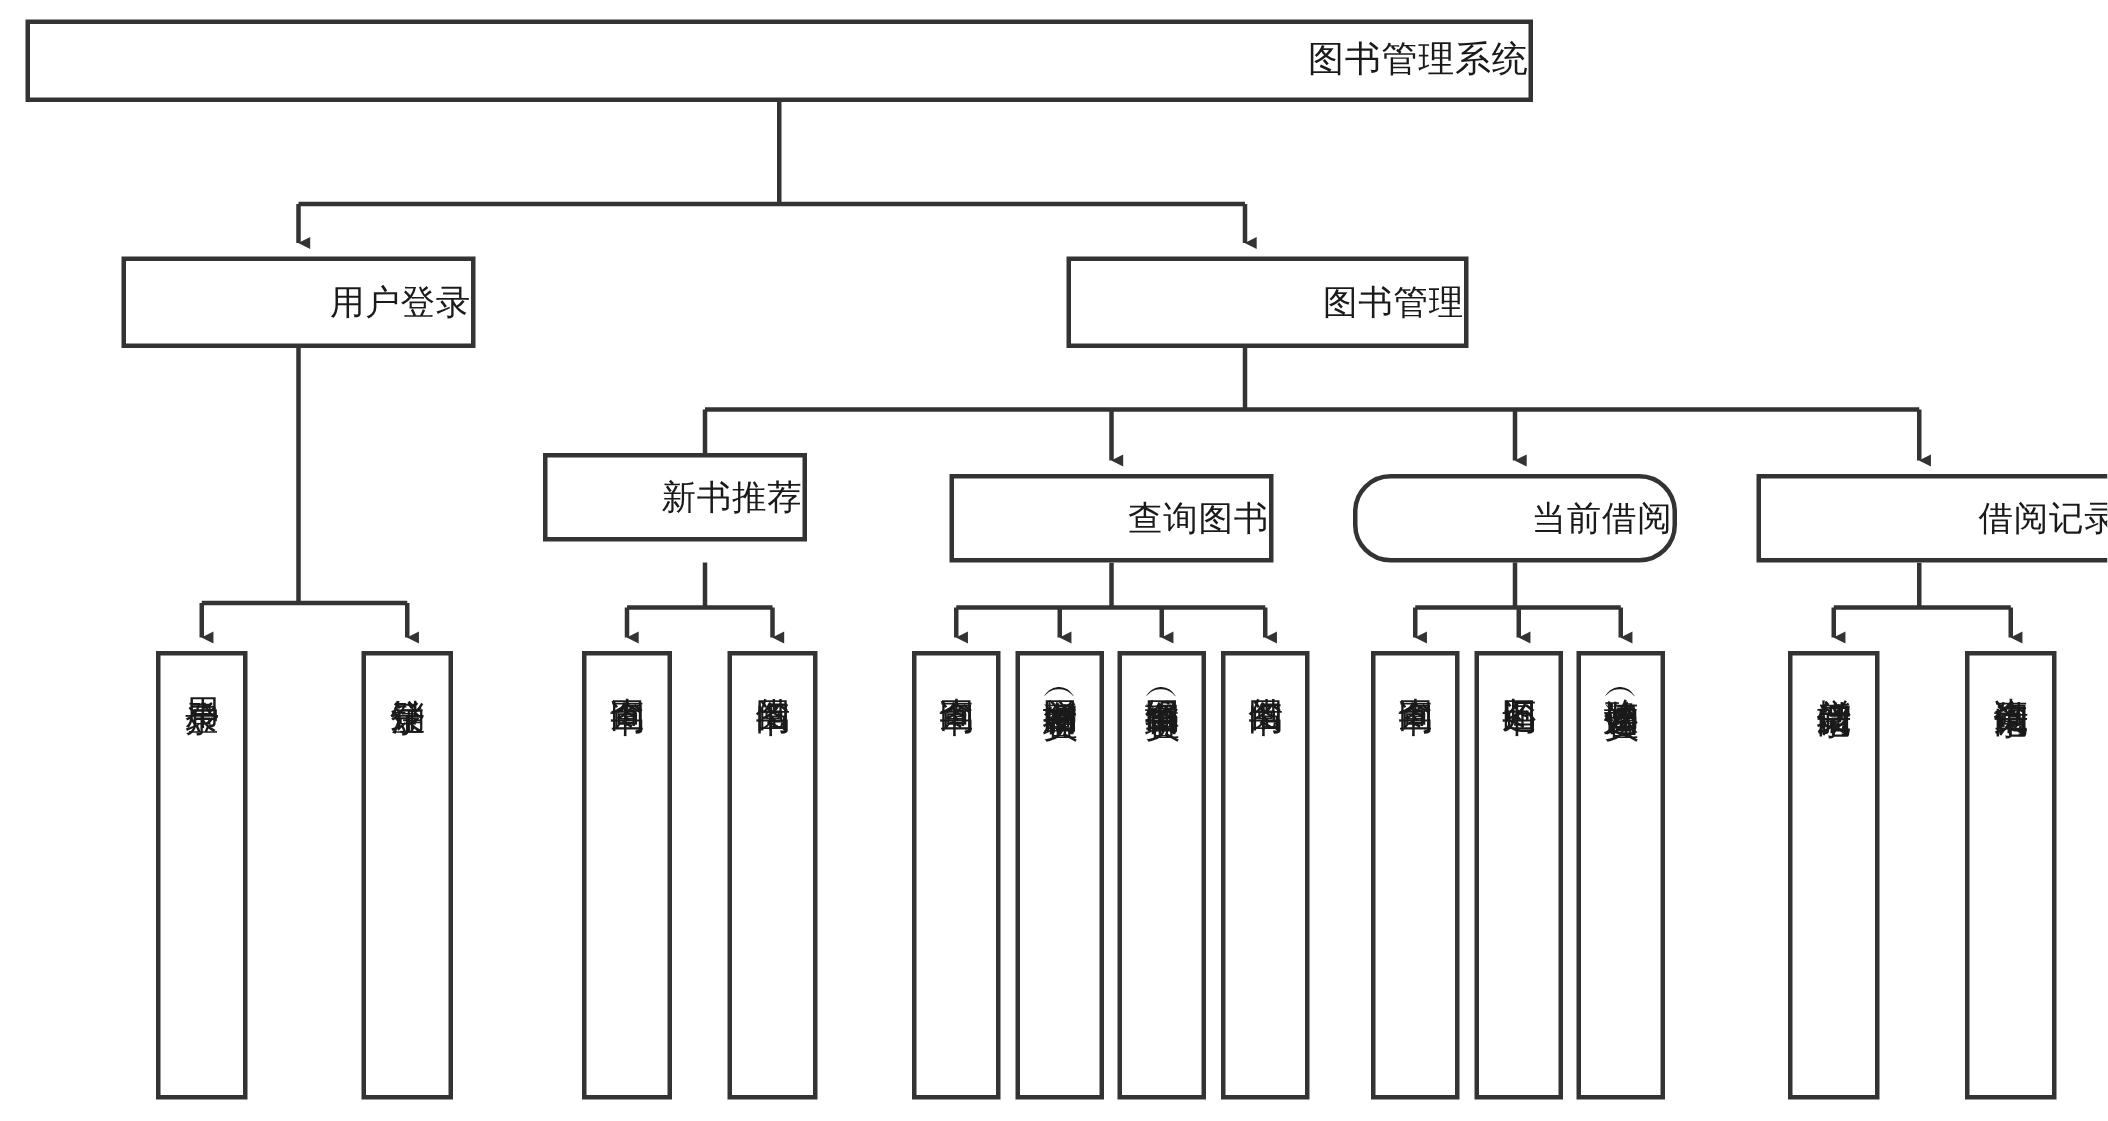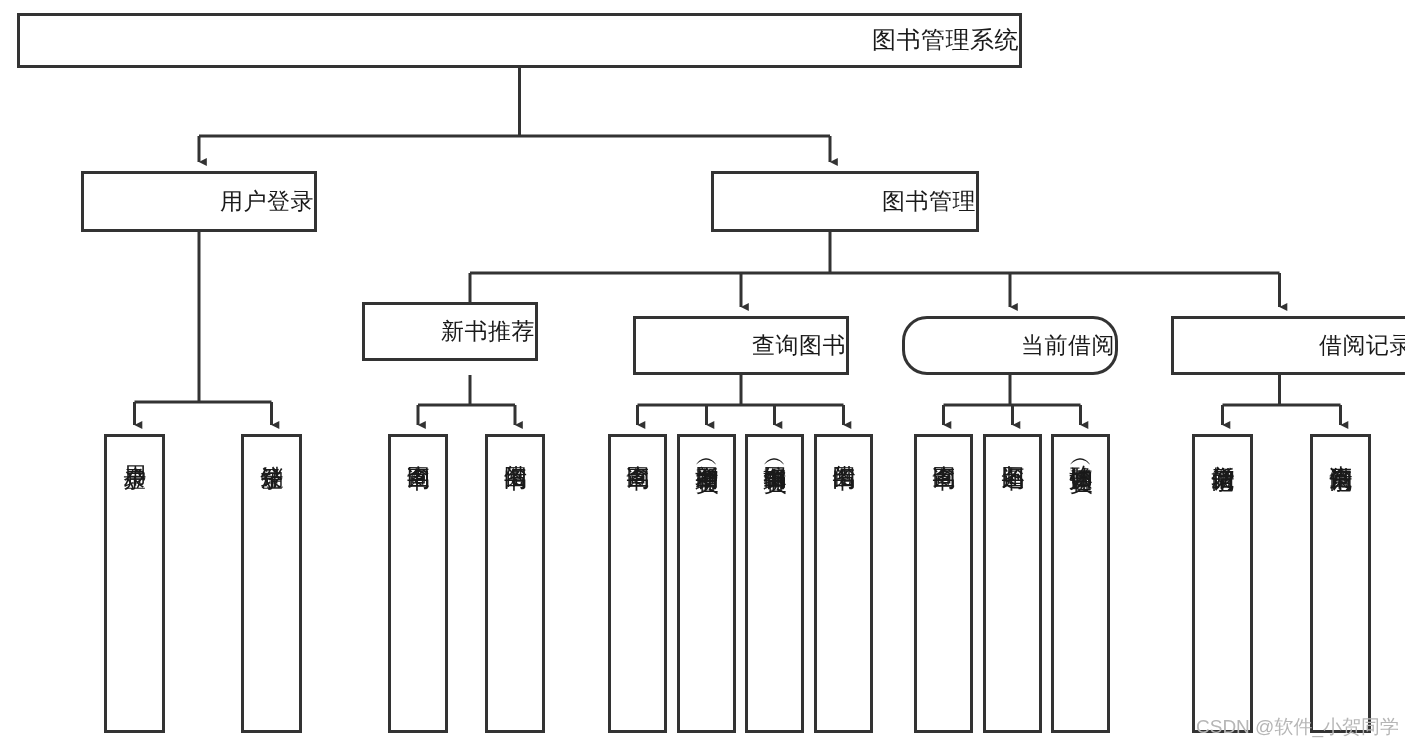--- a/index.html
+++ b/index.html
@@ -187,15 +187,14 @@
     <span class="label">确认归还（管理员）</span>
   </div>
 
   <div class="node vertical" style="left:1192px; top:434px; width:61px; height:299px;">
     <span class="label">新增借阅记录</span>
   </div>
   <div class="node vertical" style="left:1310px; top:434px; width:61px; height:299px;">
     <span class="label">查询借阅记录</span>
   </div>
 
-  <div class="watermark" style="left:1196px; top:714px;">CSDN @软件_小贺同学</div>
 
 </div>
 
 </body></html>

